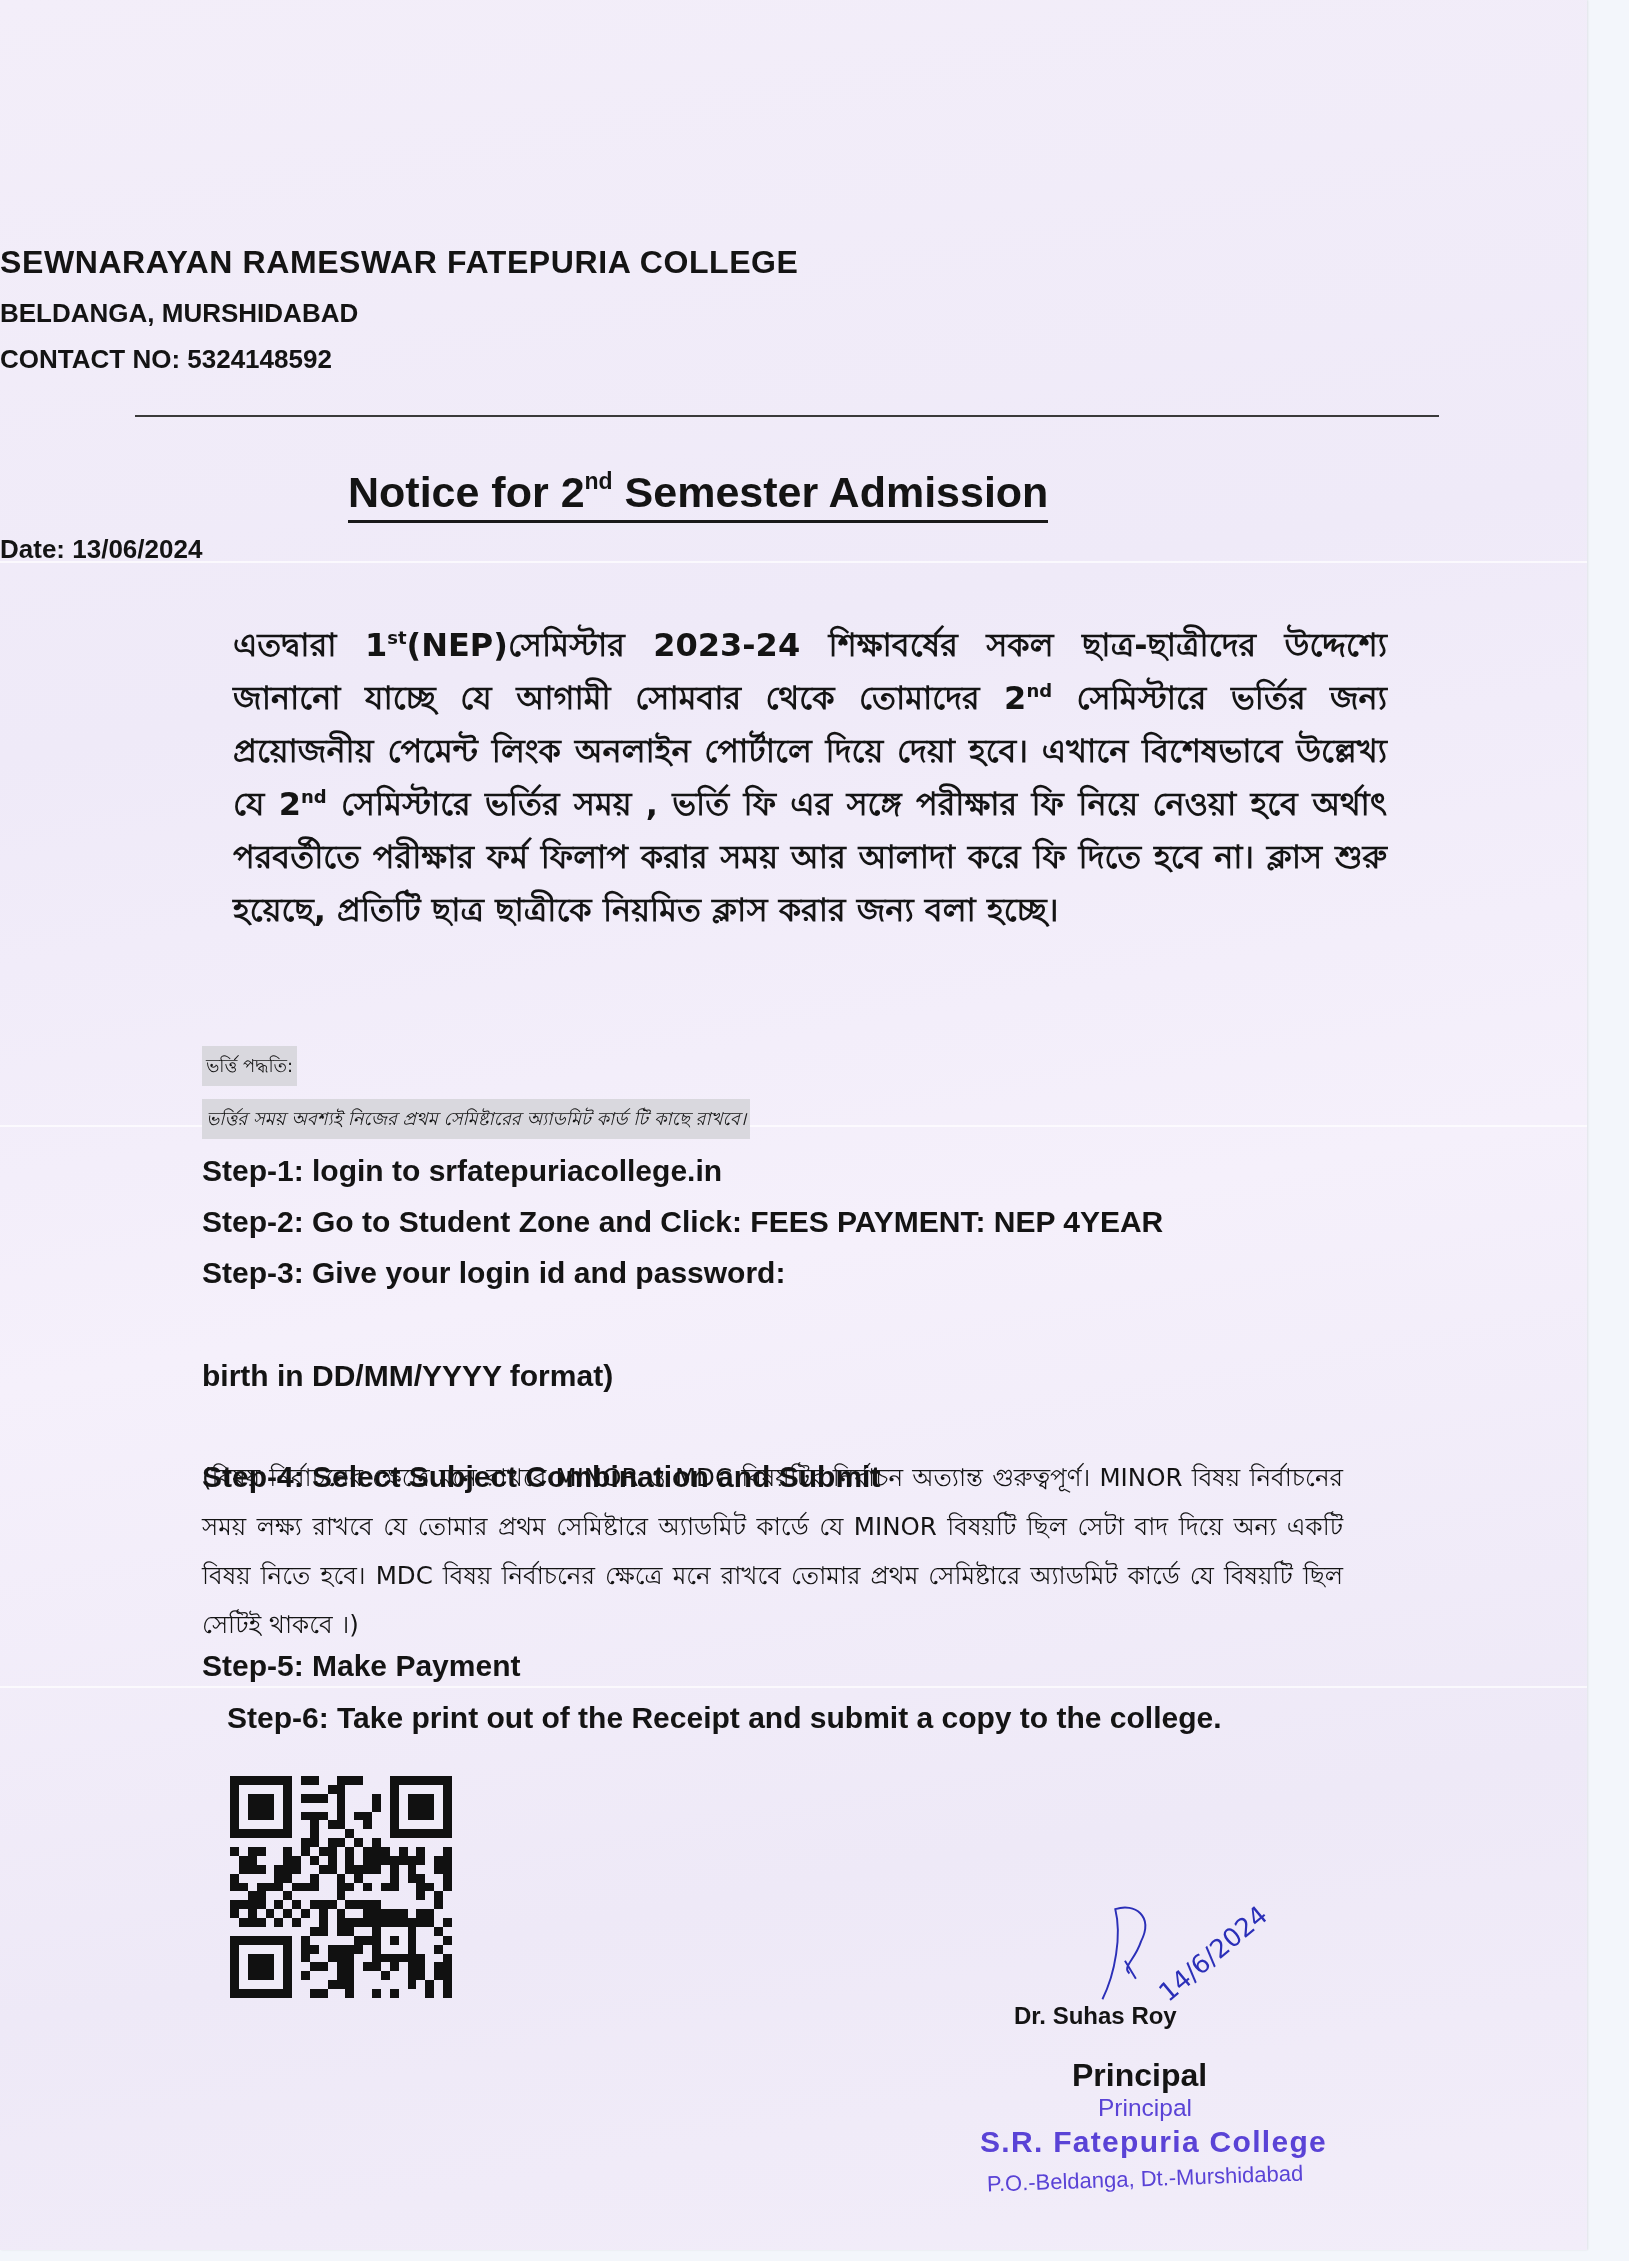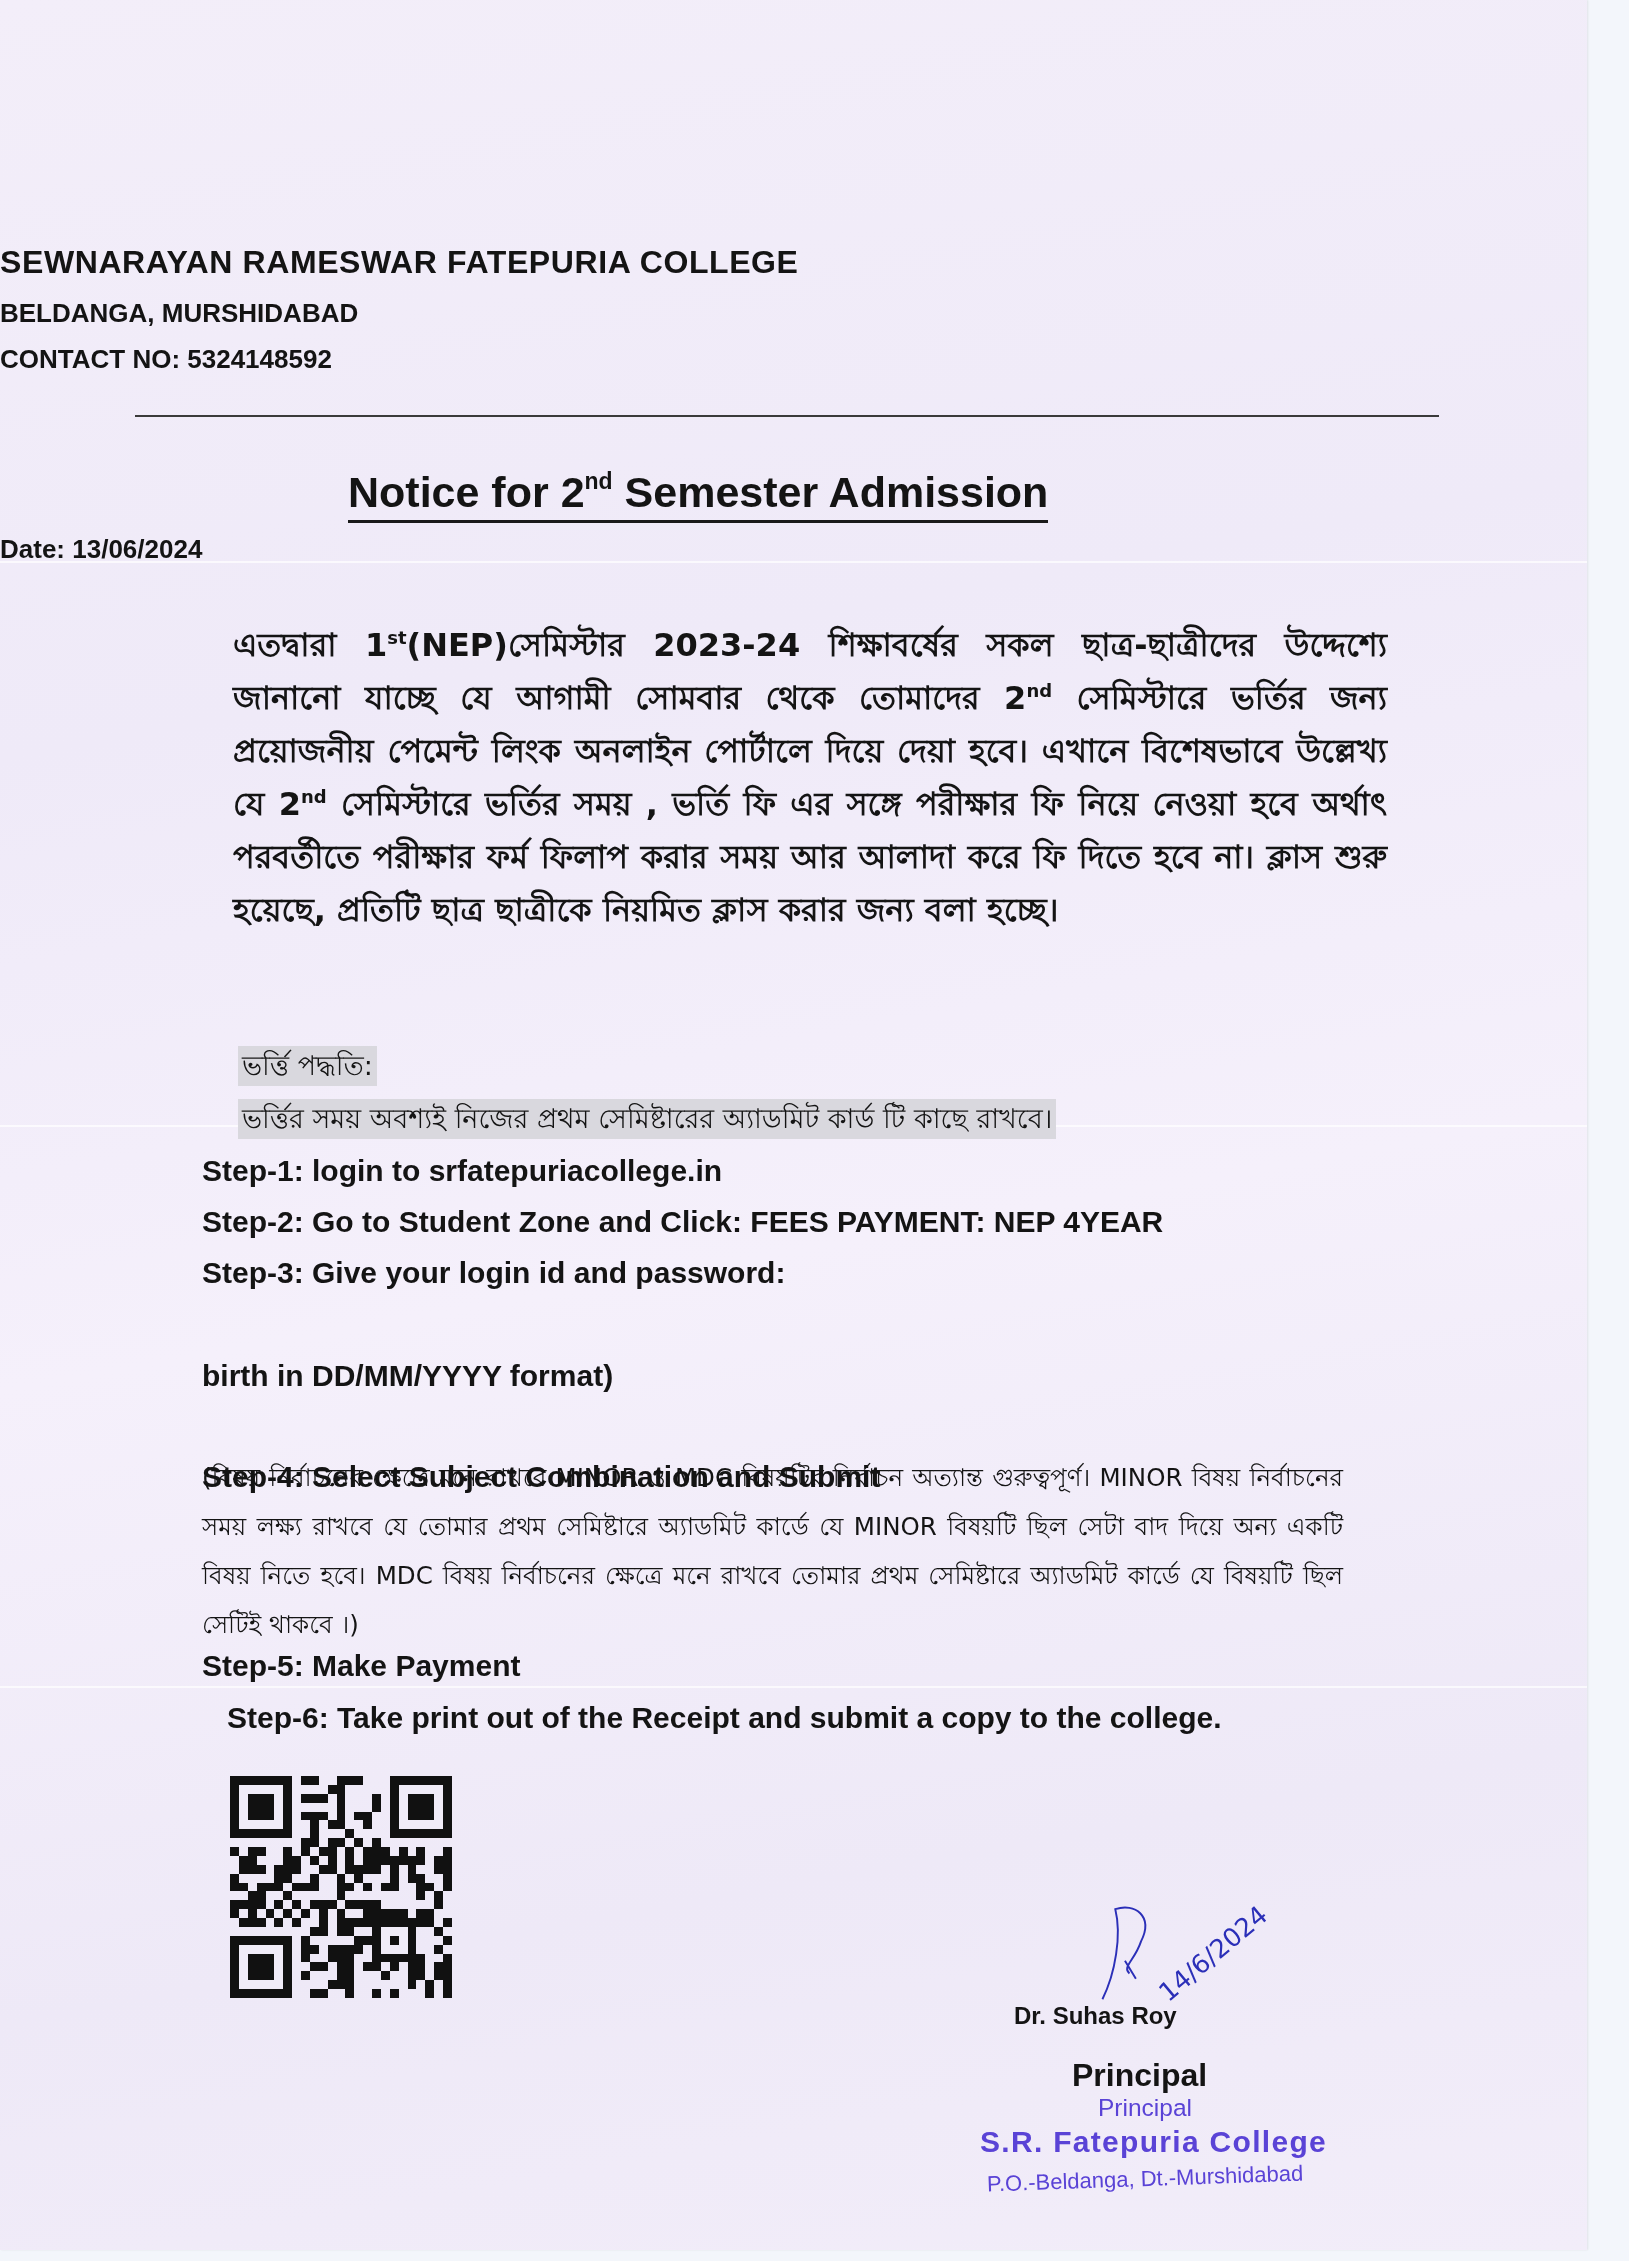--- a/index.html
+++ b/index.html
@@ -28,23 +28,22 @@
   .notice-title sup { font-size: 23px; vertical-align: 18px; line-height: 0; }
   .notice-date { top: 534px; font-size: 26px; font-weight: bold; }
   .para-bn {
     position: absolute; left: 205px; top: 619px; width: 1154px;
     font-family: "DejaVu Sans", sans-serif; font-weight: bold;
     font-size: 32px; line-height: 53px; text-align: justify; margin-left: 28px;
   }
   .para-bn sup { font-size: 18px; vertical-align: 11.6px; line-height: 0; }
   .hl {
     position: absolute; background: #d9d8de;
-    font-family: "DejaVu Sans", sans-serif; font-size: 27px; line-height: 40px;
+    font-family: "DejaVu Sans", sans-serif; font-size: 18px; line-height: 40px;
     padding: 0 3.9px;
-    margin-left: 36px;
   }
   .step {
     position: absolute; left: 202px; font-size: 30px; font-weight: bold; white-space: nowrap;
   }
   .note-bn {
     position: absolute; left: 202px; top: 1453px; width: 1141px;
     font-family: "DejaVu Sans", sans-serif; font-size: 24.5px; line-height: 49px; text-align: justify;
   }
   .qr { position: absolute; left: 230px; top: 1776px; width: 222px; height: 222px; }
   .signer { position: absolute; font-weight: bold; white-space: nowrap; }
@@ -67,21 +66,21 @@
   <div class="notice-title">
     <span>Notice for 2</span><sup>nd</sup><span> Semester Admission</span>
   </div>
   <div class="center notice-date">Date: 13/06/2024</div>
 
   <div class="para-bn">
     <span>এতদ্বারা 1</span><sup>st</sup><span>(NEP)সেমিস্টার 2023-24 শিক্ষাবর্ষের সকল ছাত্র-ছাত্রীদের উদ্দেশ্যে জানানো যাচ্ছে যে আগামী সোমবার থেকে তোমাদের 2</span><sup>nd</sup><span> সেমিস্টারে ভর্তির জন্য প্রয়োজনীয় পেমেন্ট লিংক অনলাইন পোর্টালে দিয়ে দেয়া হবে। এখানে বিশেষভাবে উল্লেখ্য যে 2</span><sup>nd</sup><span> সেমিস্টারে ভর্তির সময় , ভর্তি ফি এর সঙ্গে পরীক্ষার ফি নিয়ে নেওয়া হবে অর্থাৎ পরবর্তীতে পরীক্ষার ফর্ম ফিলাপ করার সময় আর আলাদা করে ফি দিতে হবে না। ক্লাস শুরু হয়েছে, প্রতিটি ছাত্র ছাত্রীকে নিয়মিত ক্লাস করার জন্য বলা হচ্ছে।</span>
   </div>
 
   <div class="hl" style="left:202px;top:1046px;">ভর্ত্তি পদ্ধতি:</div>
-  <div class="hl" style="left:202px;top:1099px;">ভর্ত্তির সময় অবশ্যই নিজের প্রথম সেমিষ্টারের অ্যাডমিট কার্ড টি কাছে রাখবে।</div>
+  <div class="hl" style="left:202px;top:1099px;font-style:italic;">ভর্ত্তির সময় অবশ্যই নিজের প্রথম সেমিষ্টারের অ্যাডমিট কার্ড টি কাছে রাখবে।</div>
 
   <div class="step" style="top:1154px;">Step-1: login to srfatepuriacollege.in</div>
   <div class="step" style="top:1205px;">Step-2: Go to Student Zone and Click: FEES PAYMENT: NEP 4YEAR</div>
   <div class="step" style="top:1256px;">Step-3: Give your login id and password:</div>
   <div class="step" style="top:1359px;">birth in DD/MM/YYYY format)</div>
   <div class="step" style="top:1460px;">Step-4: Select Subject Combination and Submit</div>
 
   <div class="note-bn">(বিষয় নির্বাচনের ক্ষেত্রে মনে রাখবে MINOR ও MDC বিষয়টির নির্বাচন অত্যান্ত গুরুত্বপূর্ণ। MINOR বিষয় নির্বাচনের সময় লক্ষ্য রাখবে যে তোমার প্রথম সেমিষ্টারে অ্যাডমিট কার্ডে যে MINOR বিষয়টি ছিল সেটা বাদ দিয়ে অন্য একটি বিষয় নিতে হবে। MDC বিষয় নির্বাচনের ক্ষেত্রে মনে রাখবে তোমার প্রথম সেমিষ্টারে অ্যাডমিট কার্ডে যে বিষয়টি ছিল সেটিই থাকবে ।)</div>
 
   <div class="step" style="top:1649px;">Step-5: Make Payment</div>

